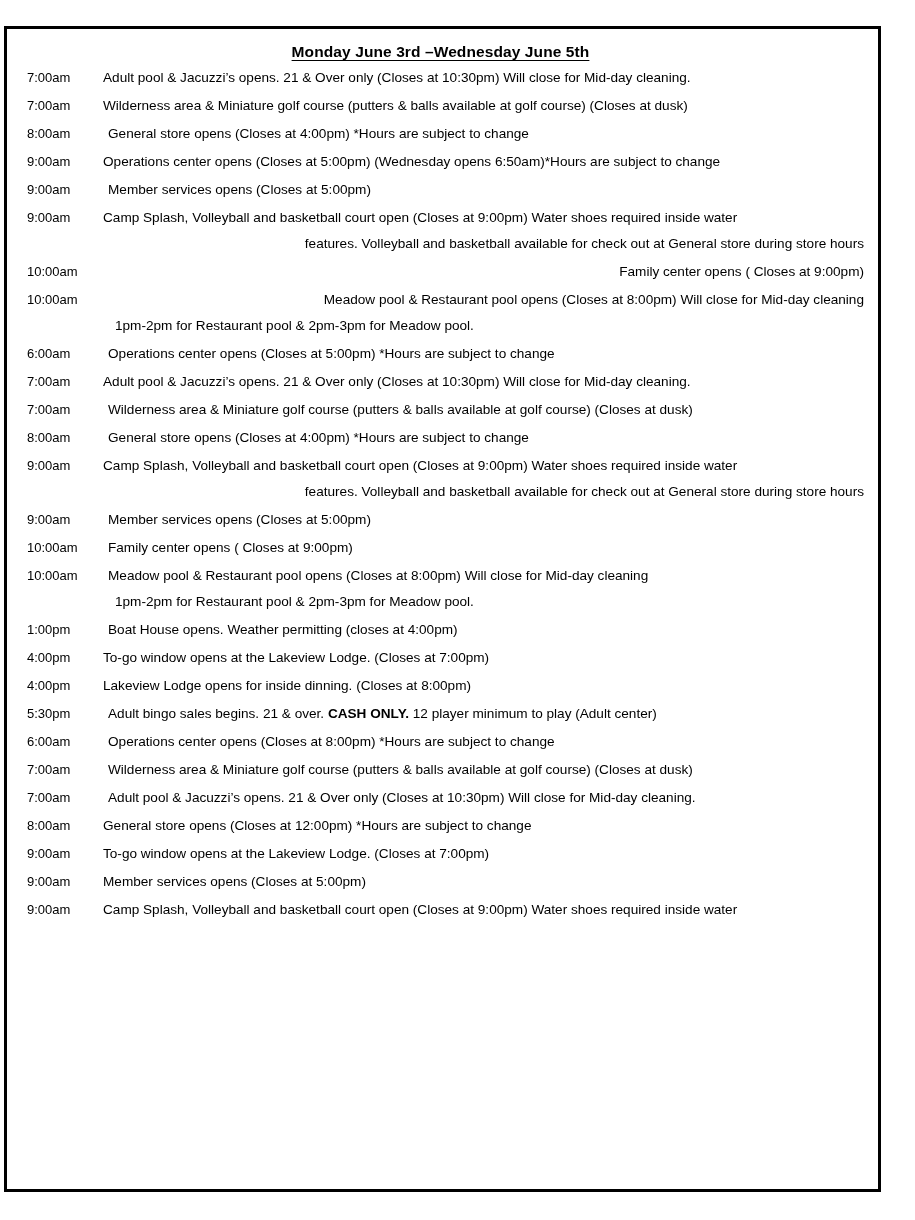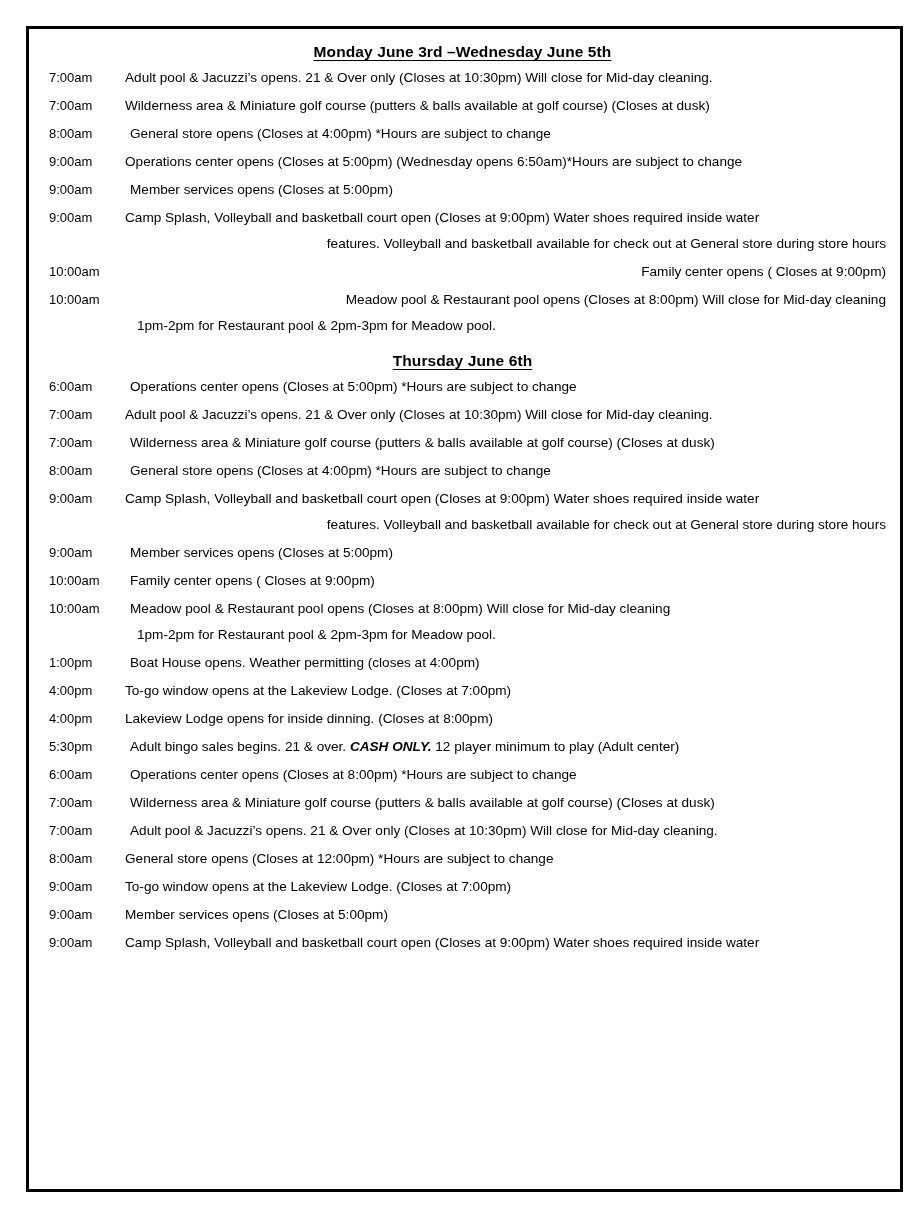--- a/index.html
+++ b/index.html
@@ -17,21 +17,21 @@
   }
   .page {
     position: relative;
     width: 915px;
     height: 1220px;
     background: #ffffff;
     box-sizing: border-box;
   }
   .doc-frame {
     position: absolute;
-    left: 26px;
+    left: 4px;
     top: 26px;
     width: 877px;
     height: 1166px;
     border: 3px solid #000000;
     box-sizing: border-box;
     background: #ffffff;
     overflow: hidden;
   }
   .doc-inner {
     padding: 8px 14px 10px 10px;
@@ -71,21 +71,21 @@
     font-size: 13.6px;
     line-height: 26px;
     padding-left: 2px;
   }
   .entry-line {
     white-space: nowrap;
   }
   .entry-line.indent-1 { padding-left: 5px; }
   .entry-line.indent-2 { padding-left: 8px; text-align: right; }
   .entry-line.indent-3 { padding-left: 12px; }
-  .bold { font-weight: bold; font-style: italic; }
+  .bold { font-weight: bold; }
 </style>
 </head>
 <body>
 
 <div class="page">
   <div class="doc-frame">
     <div class="doc-inner" id="schedule-root">
         <div class="day-heading"><span>Monday June 3rd –Wednesday June 5th</span></div>
         <div class="entry">
           <div class="entry-time">7:00am</div>
@@ -130,21 +130,20 @@
             <div class="entry-line indent-2">Family center opens ( Closes at 9:00pm)</div>
           </div>
         </div>
         <div class="entry">
           <div class="entry-time">10:00am</div>
           <div class="entry-body">
             <div class="entry-line indent-2">Meadow pool &amp; Restaurant pool opens (Closes at 8:00pm) Will close for Mid-day cleaning</div>
             <div class="entry-line indent-3">1pm-2pm for Restaurant pool &amp; 2pm-3pm for Meadow pool.</div>
           </div>
         </div>
-        <div class="day-heading heading-thursday"><span>Thursday June 6th</span></div>
         <div class="entry">
           <div class="entry-time">6:00am</div>
           <div class="entry-body">
             <div class="entry-line indent-1">Operations center opens (Closes at 5:00pm) *Hours are subject to change</div>
           </div>
         </div>
         <div class="entry">
           <div class="entry-time">7:00am</div>
           <div class="entry-body">
             <div class="entry-line">Adult pool &amp; Jacuzzi’s opens. 21 &amp; Over only (Closes at 10:30pm) Will close for Mid-day cleaning.</div>

